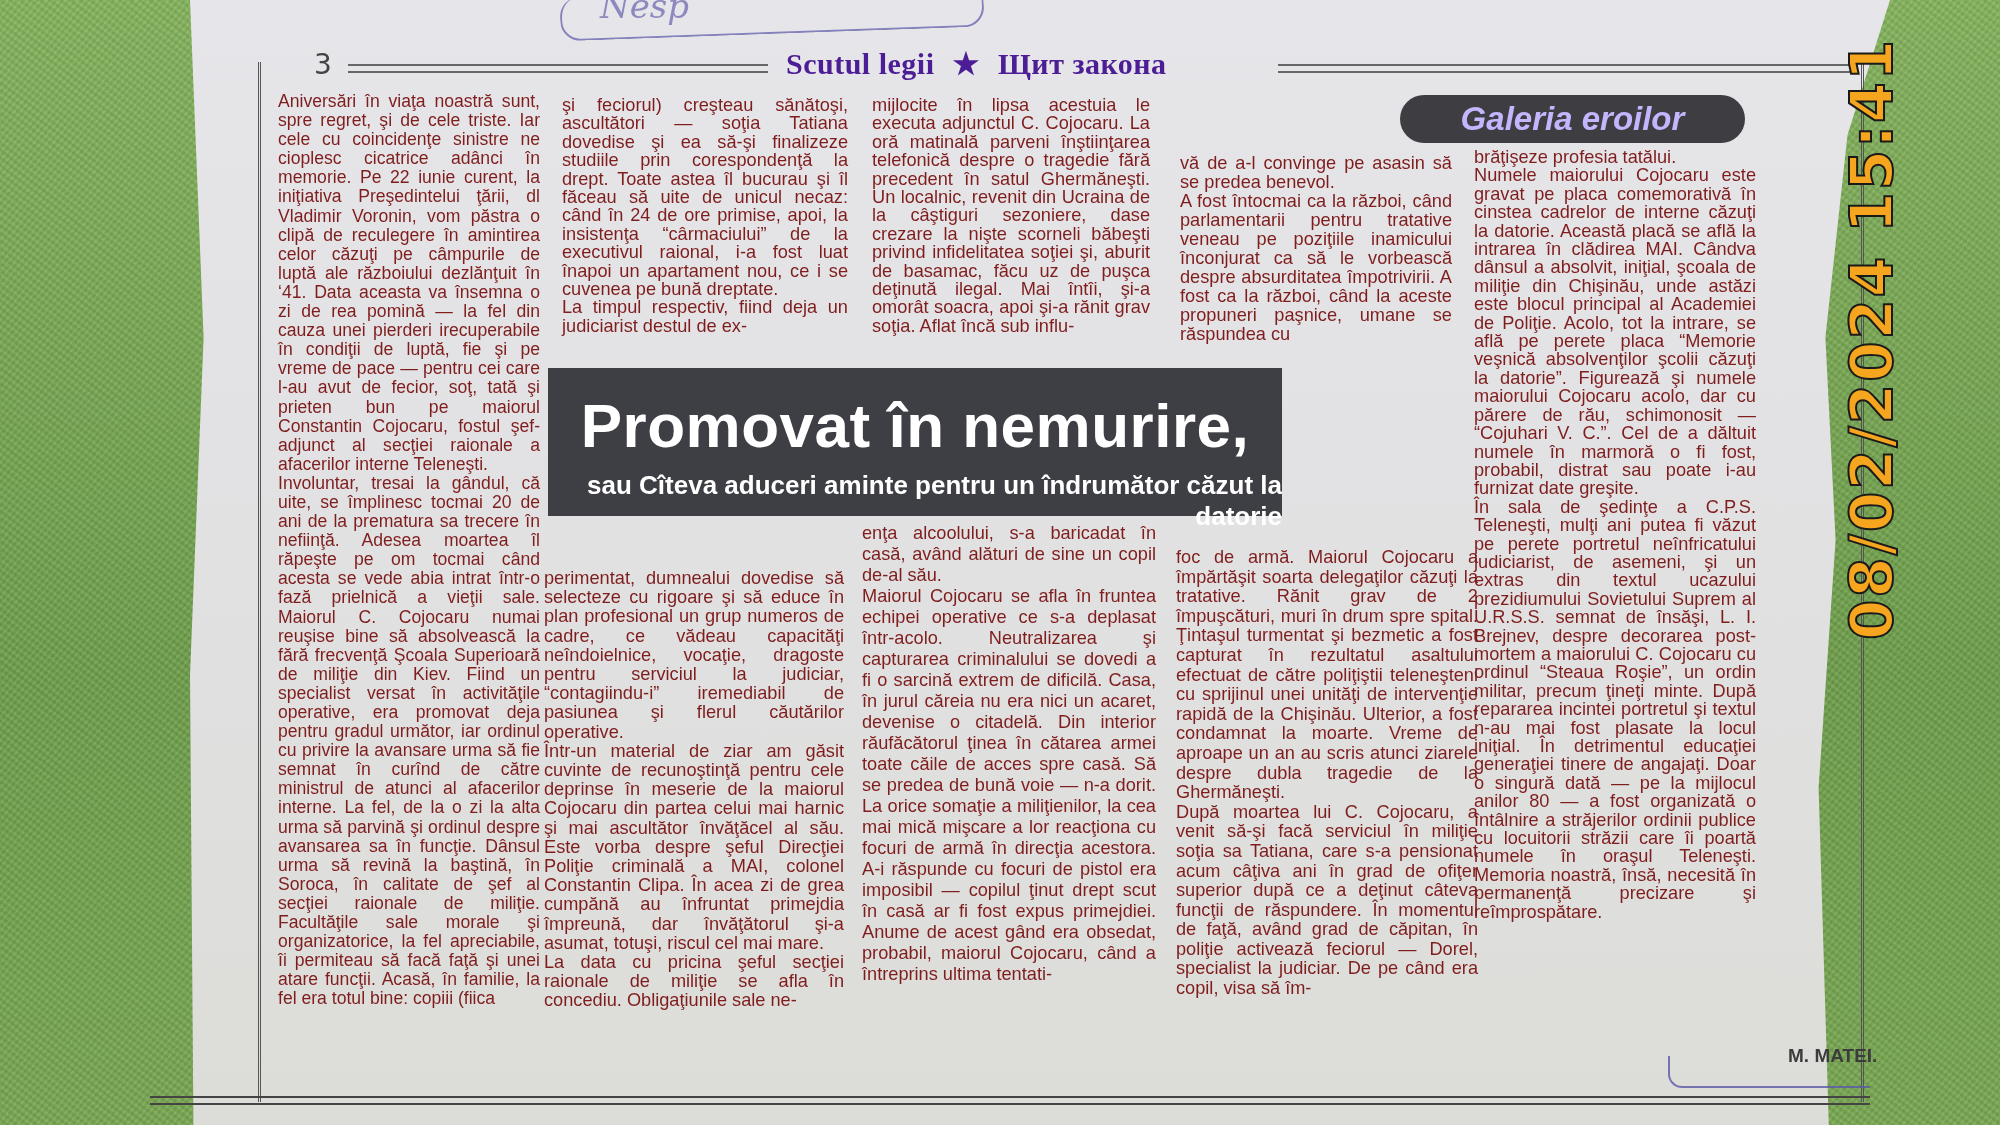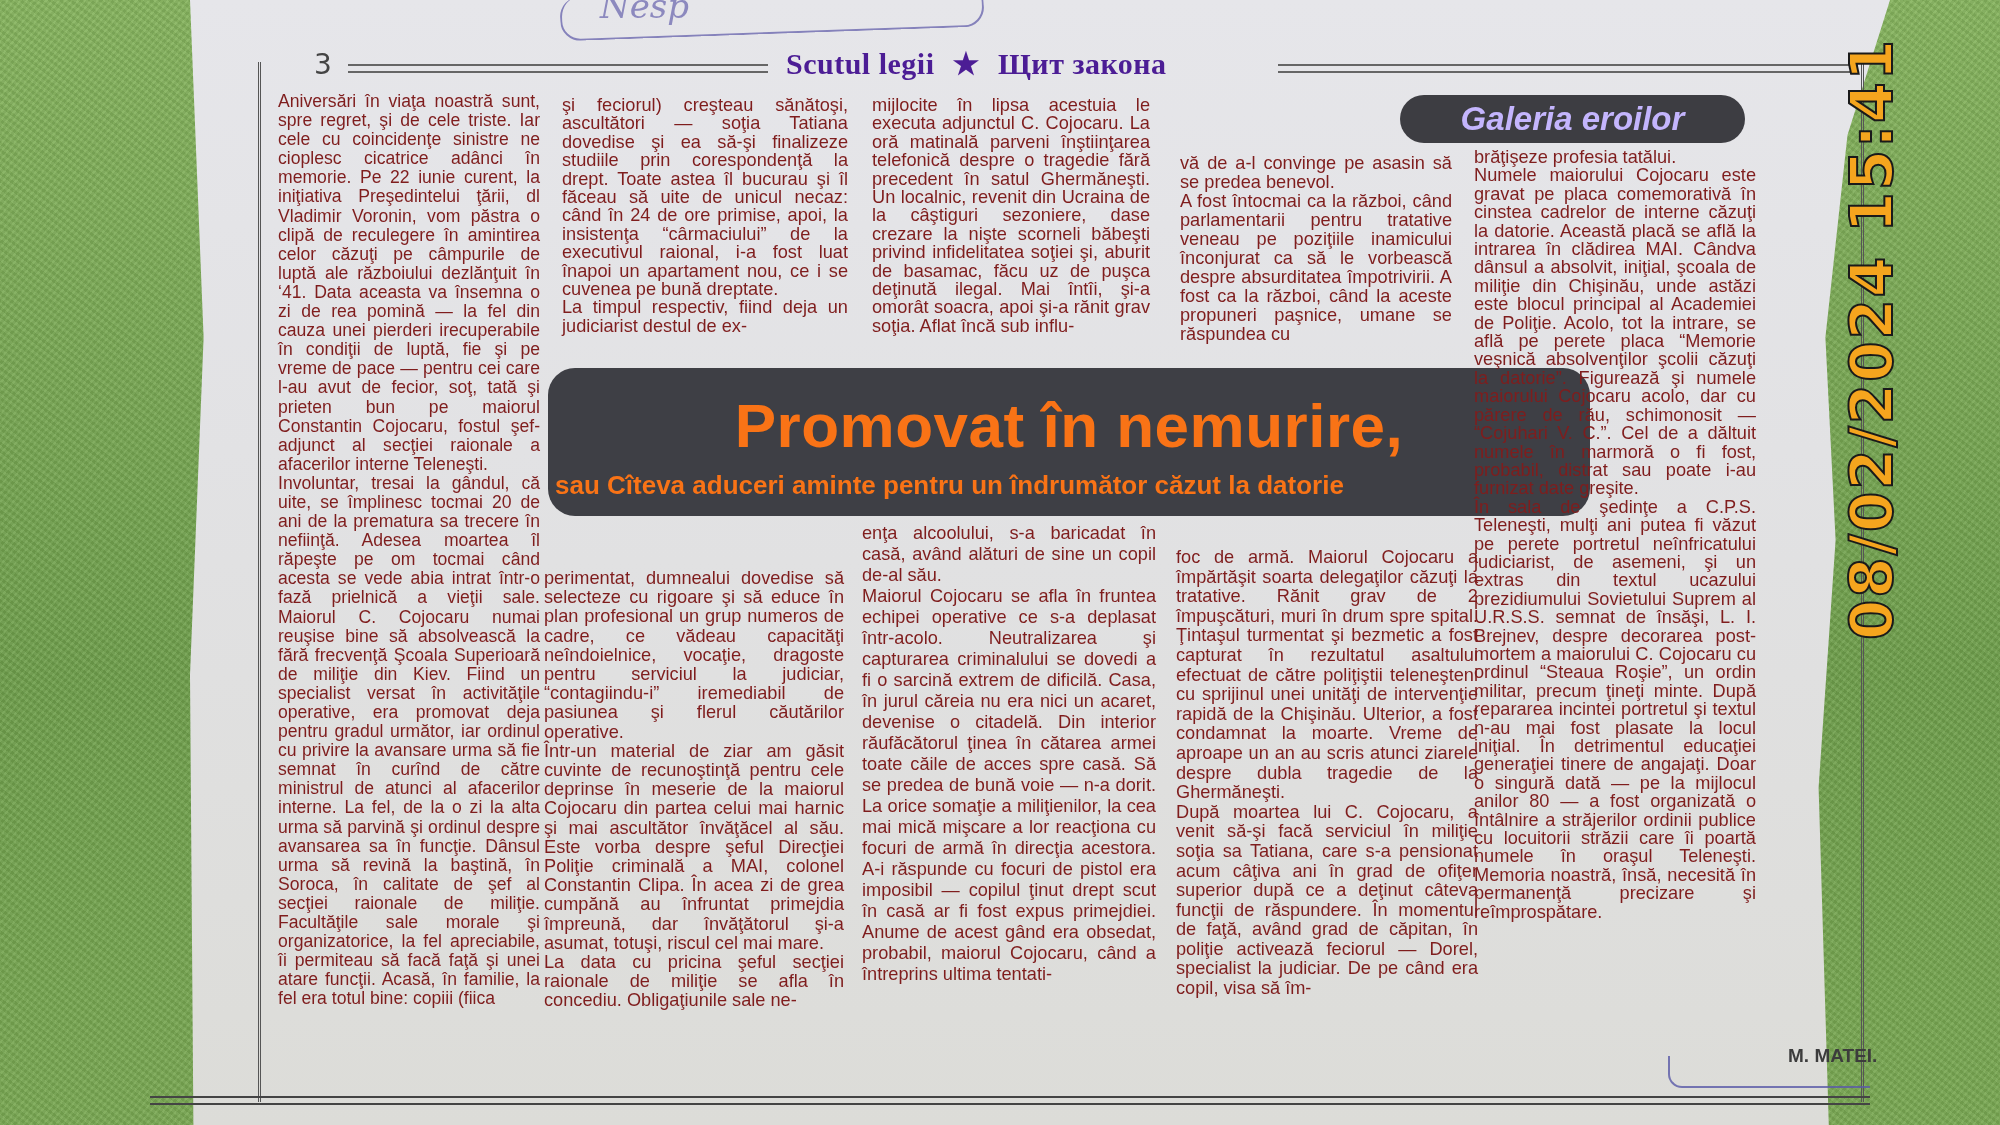--- a/index.html
+++ b/index.html
@@ -25,23 +25,23 @@
   .page-num { position:absolute; left:56px; top:4px; font-family:"DejaVu Sans", sans-serif; font-size:28px; color:#444; }
   .hrule { position:absolute; top:20px; height:5px; border-top:2px solid #666; border-bottom:2px solid #666; }
   .section-title { position:absolute; left:528px; top:2px; font-family:"Liberation Serif", serif; font-weight:bold;
     font-size:30px; color:#4c1d95; white-space:nowrap; letter-spacing:0.5px; }
   .section-title .star { font-size:30px; margin:0 10px; }
   .pill { position:absolute; left:1400px; top:95px; width:345px; height:48px; background:#3d3d42;
     border-radius:24px; color:#c4b5fd; font-weight:bold; font-style:italic; font-size:33px;
     display:flex; align-items:center; justify-content:center; }
   .col { position:absolute; font-weight:normal; color:#7f1d1d; font-size:18.2px; line-height:18.2px;
     text-align:justify; white-space:pre-line; }
-  .banner { position:absolute; left:548px; top:368px; width:1042px; height:148px; background:#3e3f45; color:#f97316;border-radius:27px; }
+  .banner { position:absolute; left:548px; top:368px; width:734px; height:148px; background:#3e3f45; color:#ffffff; }
   .banner .h1 { position:absolute; left:0; right:0; top:22px; text-align:center; font-weight:bold; font-size:62px; letter-spacing:0.5px; }
-  .banner .h2 { position:absolute; left:0; right:0; top:102px; text-align:left; font-weight:bold; font-size:26px;margin-left:7px; }
+  .banner .h2 { position:absolute; left:0; right:0; top:102px; text-align:right; font-weight:bold; font-size:26px;margin-left:7px; }
   .signature { position:absolute; left:1788px; top:1045px; font-weight:bold; color:#3c3c3c; font-size:19px; }
   .bottom-rule { position:absolute; left:150px; top:1096px; width:1720px; height:5px; border-top:2px solid #444; border-bottom:2px solid #444; }
   .pen-line { position:absolute; left:1668px; top:1056px; width:200px; height:30px; border-left:2px solid #5a5aa8; border-bottom:2px solid #5a5aa8; border-radius:0 0 0 14px; opacity:0.8; }
   .stamp { position:absolute; left:1838px; top:640px; transform-origin:left top; transform:rotate(-90deg);
     font-family:"DejaVu Sans", sans-serif; font-weight:bold; font-size:58px; color:#f5a51e;
     -webkit-text-stroke:2px #1a1a1a; letter-spacing:2px; white-space:nowrap; }
 </style>
 </head>
 <body>
 

